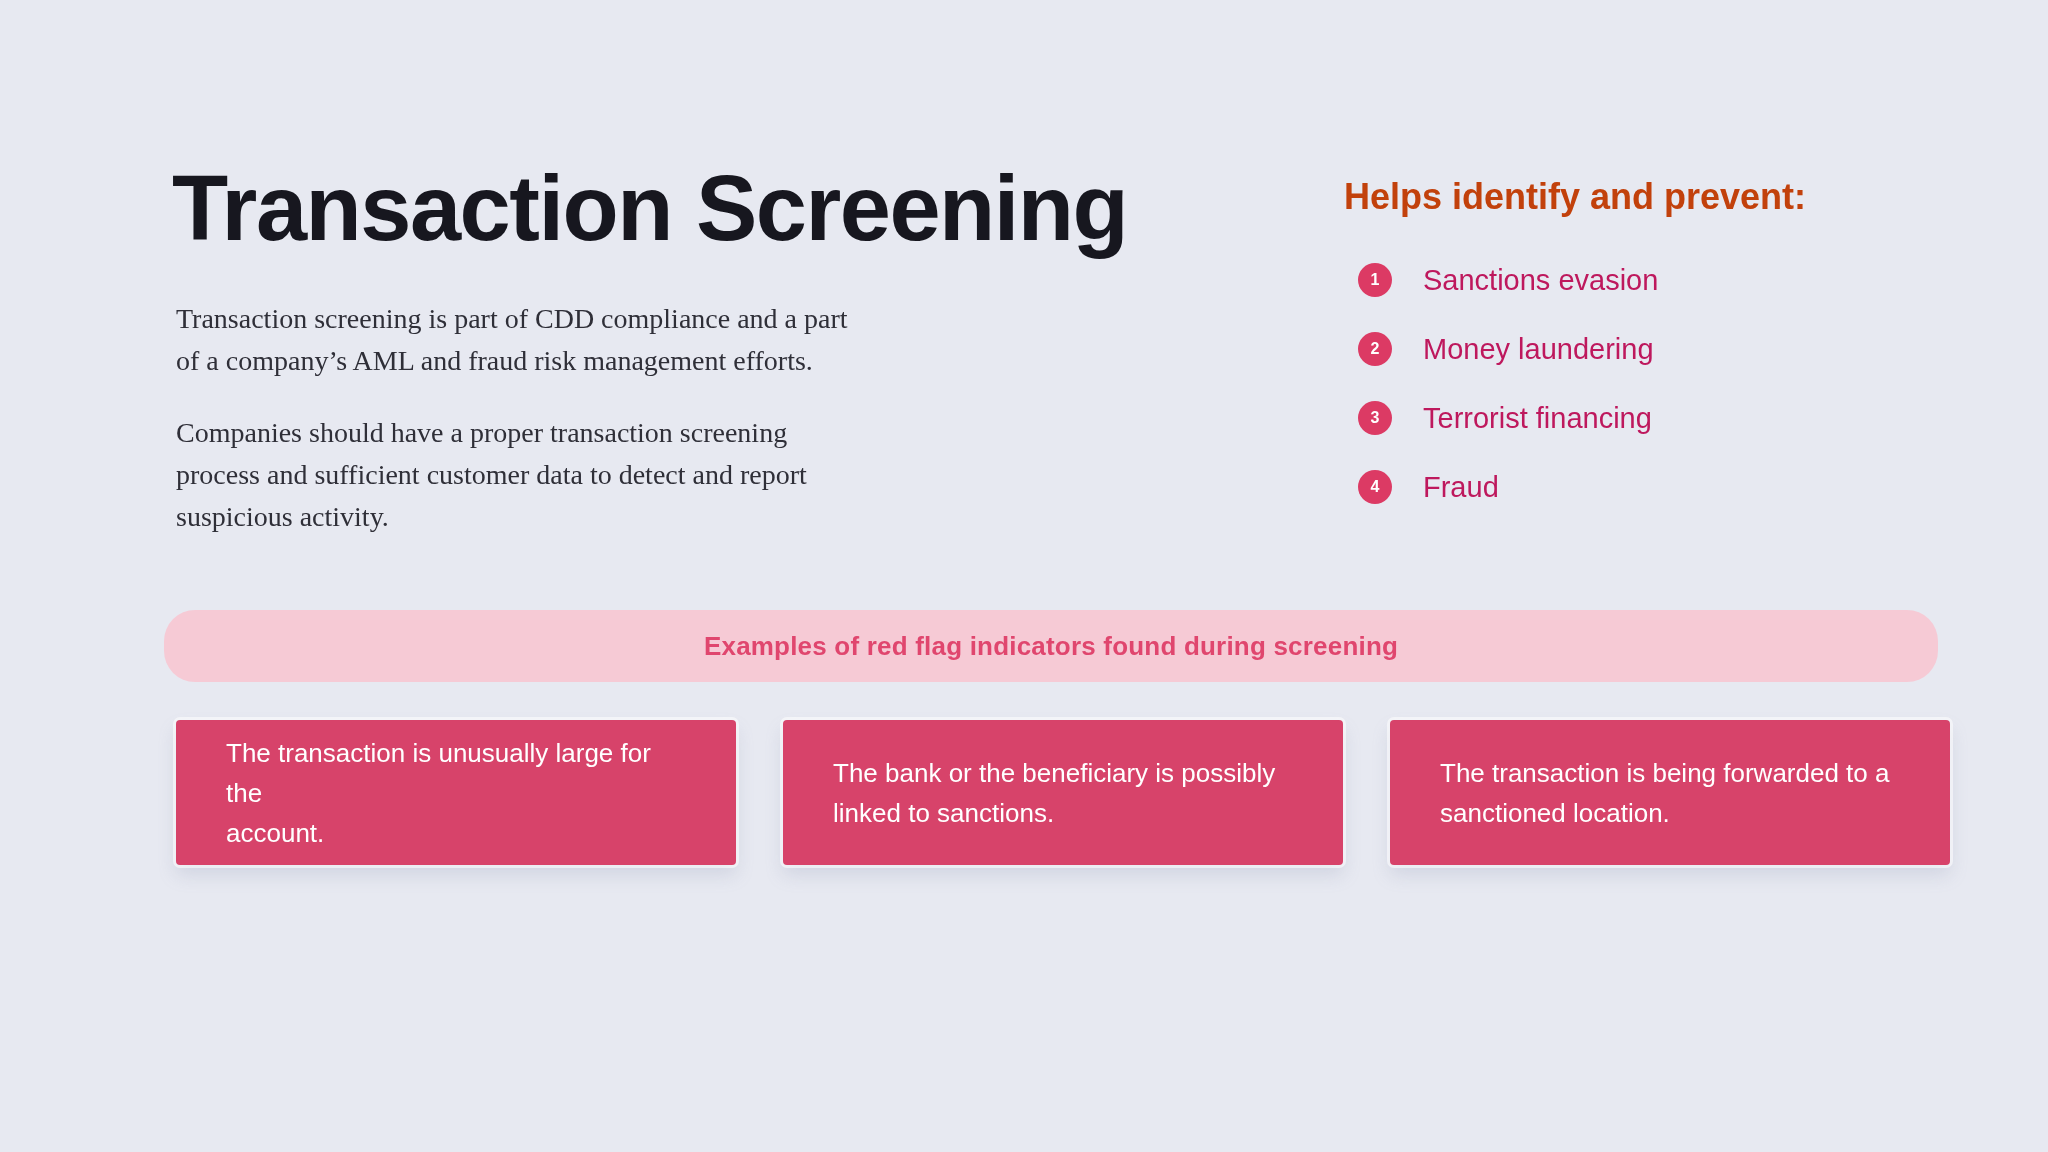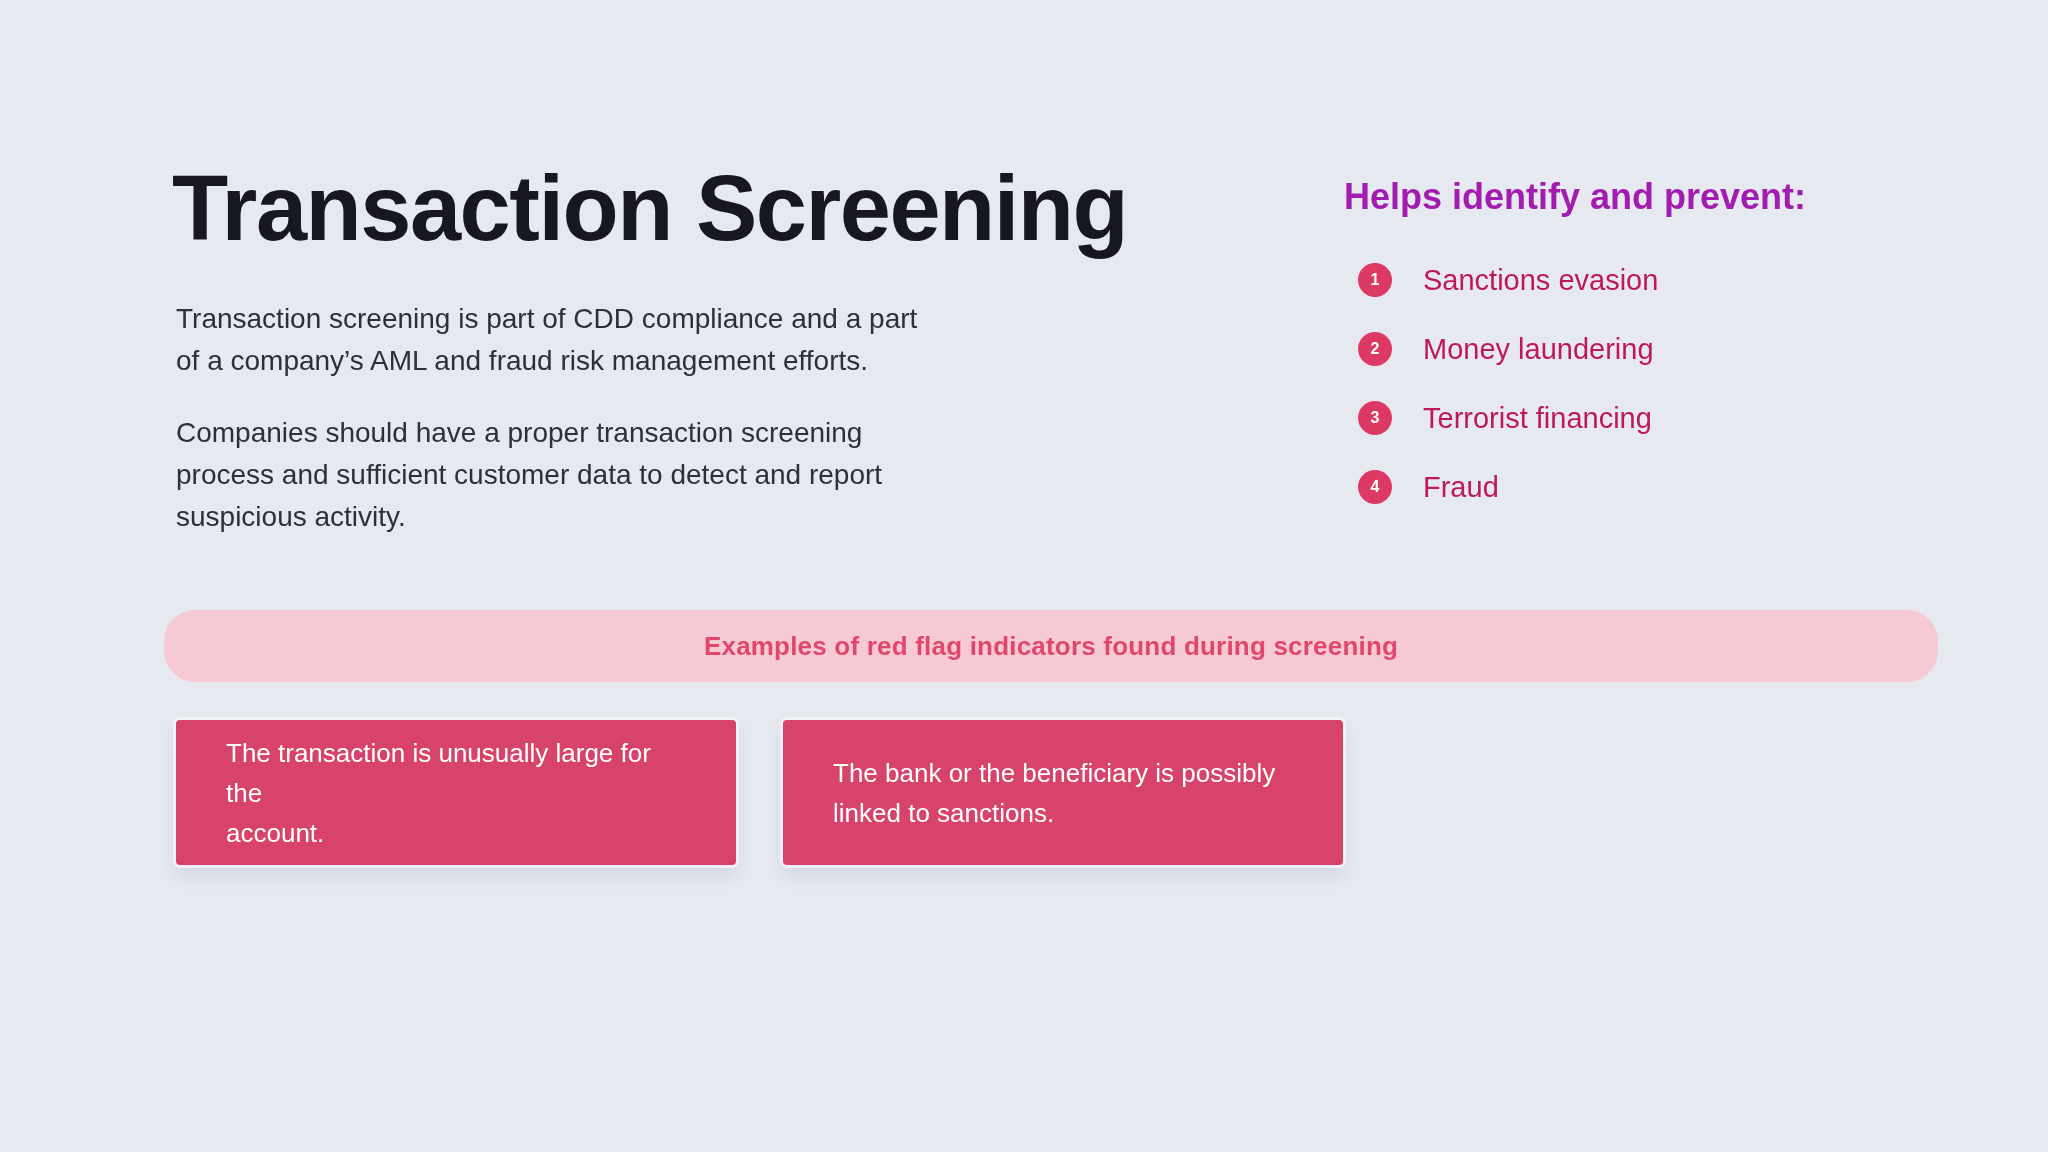--- a/index.html
+++ b/index.html
@@ -25,31 +25,32 @@
     color: #17171f;
     line-height: 1.05;
   }
   .para {
     position: absolute;
     left: 140px;
     font-size: 28px;
     line-height: 42px;
     color: #2f2f38;
     white-space: pre-line;
+    font-family: Liberation Serif, serif;
   }
   .para-1 { top: 262px; }
   .para-2 { top: 376px; }
 
   .prevent-heading {
     position: absolute;
     left: 1308px;
     top: 140px;
     font-size: 36px;
     font-weight: 700;
-    color: #a21caf;
+    color: #c2410c;
   }
   .prevent-list {
     position: absolute;
     left: 1310px;
     top: 226px;
   }
   .prevent-item {
     display: flex;
     align-items: center;
     height: 36px;
@@ -158,15 +159,19 @@
 
   <div class="cards-grid">
     <div class="card">
       <span class="card-text">The transaction is unusually large for the
 account.</span>
     </div>
     <div class="card">
       <span class="card-text">The bank or the beneficiary is possibly
 linked to sanctions.</span>
     </div>
+    <div class="card">
+      <span class="card-text">The transaction is being forwarded to a
+sanctioned location.</span>
+    </div>
   </div>
 
 </div>
 
 </body></html>

